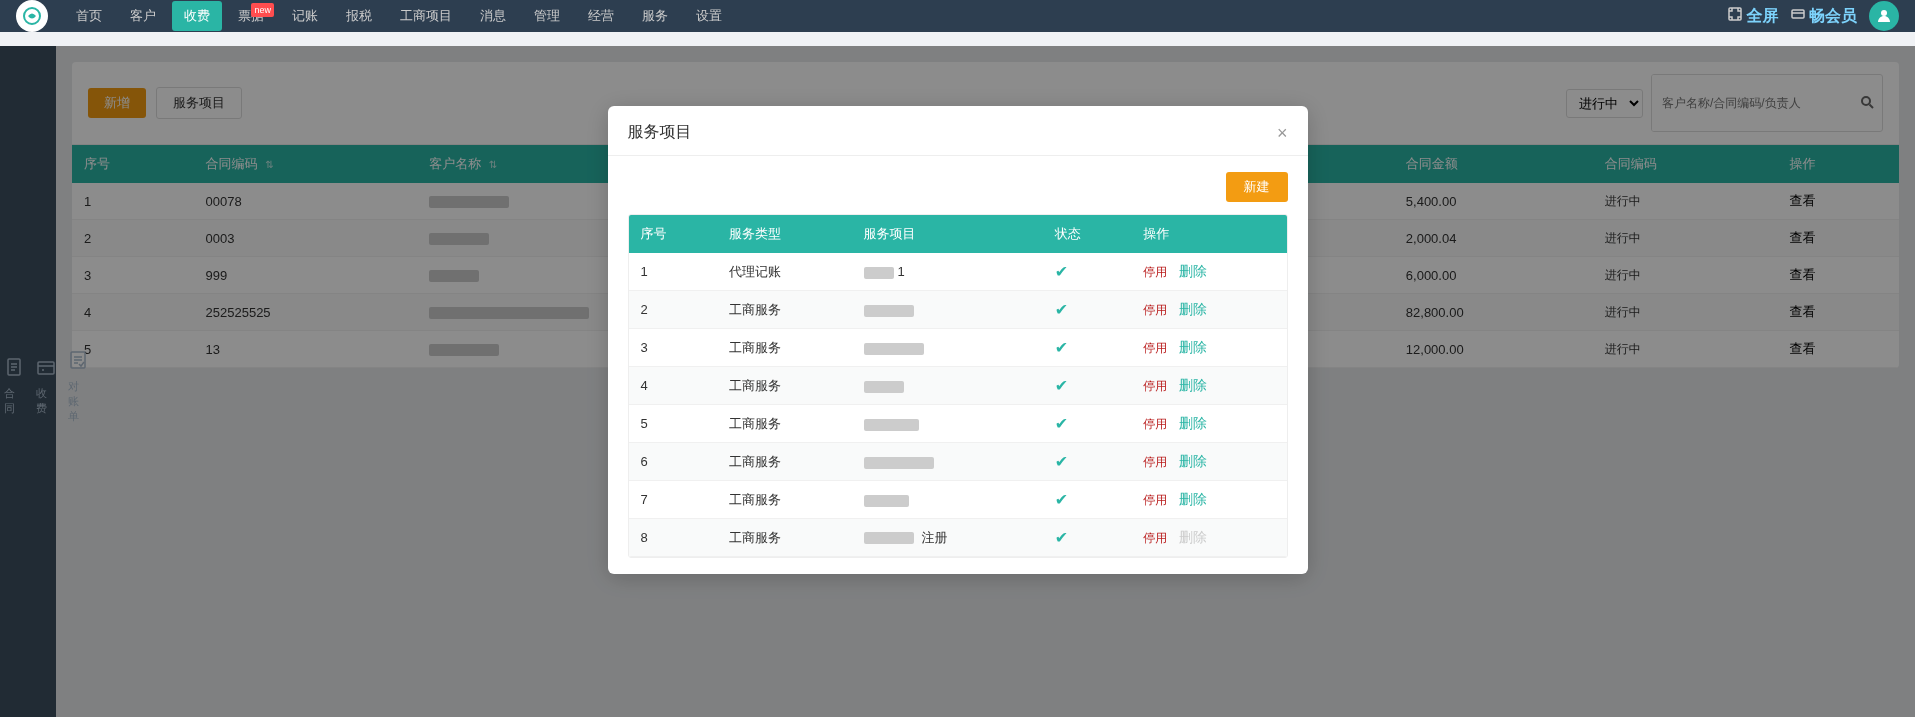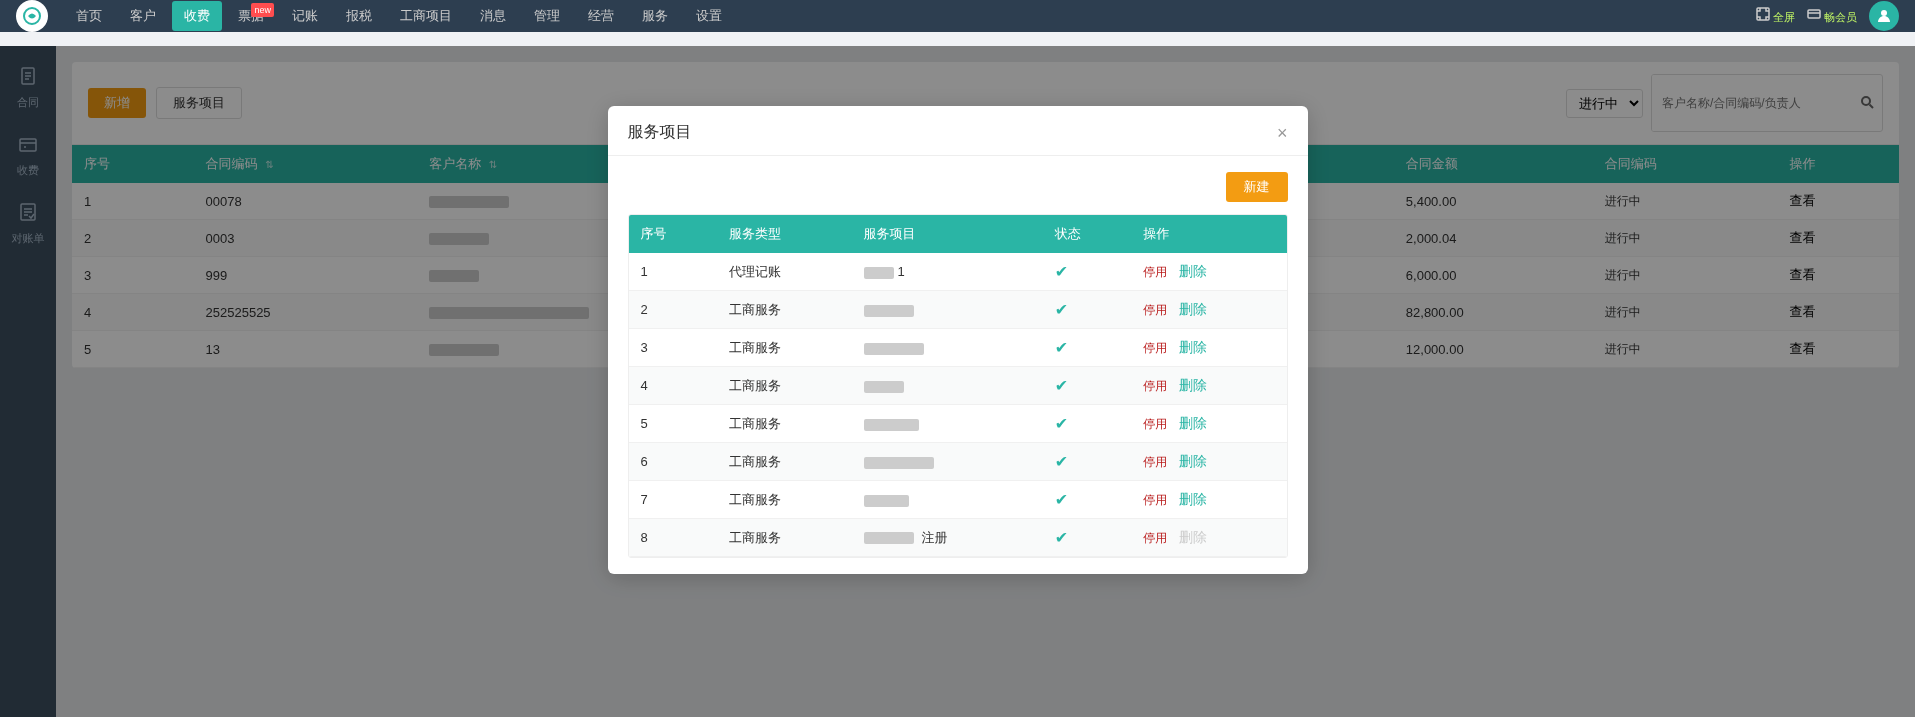--- a/index.html
+++ b/index.html
@@ -53,42 +53,43 @@
       color: #fff;
       font-size: 9px;
       padding: 0 3px;
       border-radius: 2px;
       line-height: 14px;
     }
     .top-nav-right {
       display: flex;
       align-items: center;
       gap: 12px;
-      color: #bef264;
-      font-size: 11px;
+      color: #7dd3fc;
+      font-size: 16px;
+      font-weight: bold;
     }
     .top-nav-right span { cursor: pointer; }
     .avatar {
       width: 30px; height: 30px;
       background: #2ab5a5;
       border-radius: 50%;
       display: flex; align-items: center; justify-content: center;
       color: #fff;
       font-size: 14px;
     }
 
     
     .left-sidebar {
       position: fixed;
       top: 46px; left: 0;
       width: 56px;
       bottom: 0;
       background: #3d4f5f;
       display: flex;
-      flex-direction: column;
+      flex-direction: row;
       align-items: center;
       padding-top: 10px;
       gap: 4px;
       z-index: 99;
     }
     .sidebar-item {
       width: 100%;
       display: flex;
       flex-direction: column;
       align-items: center;

